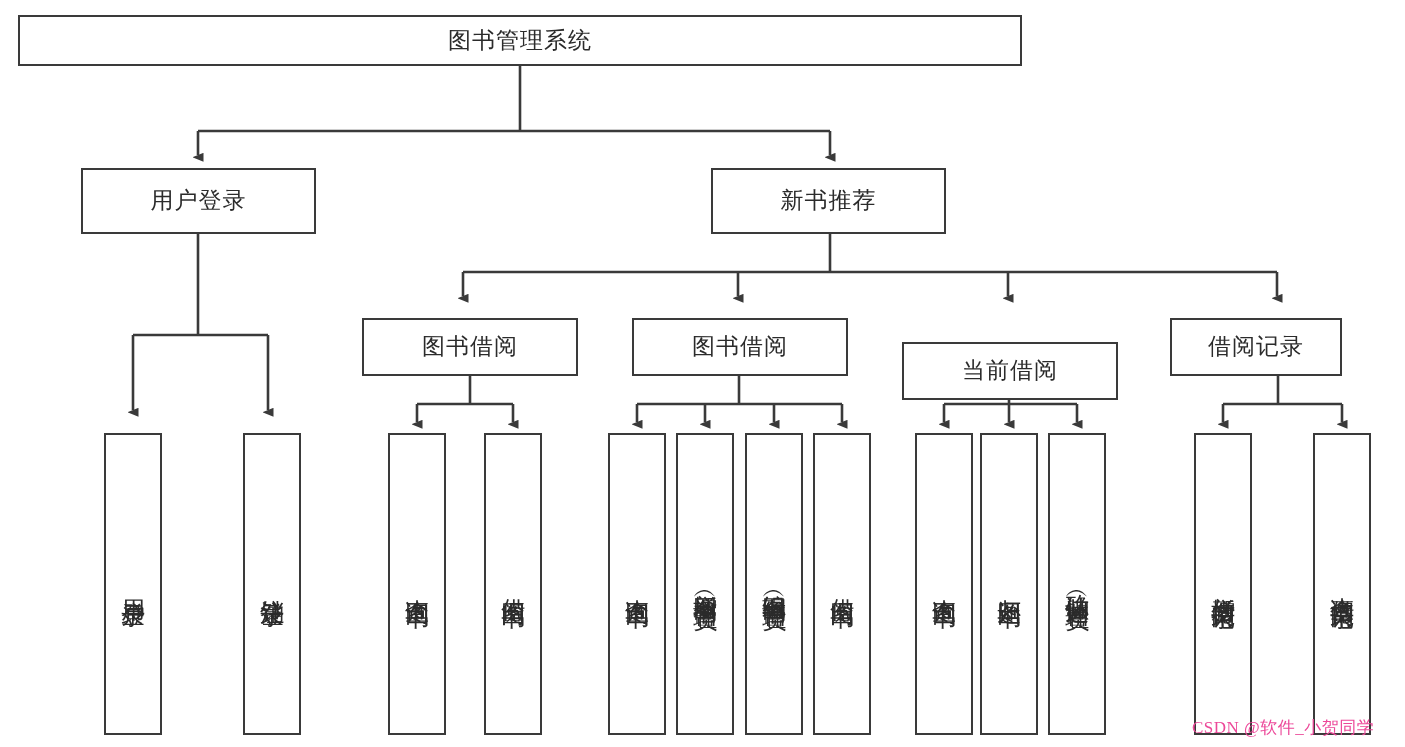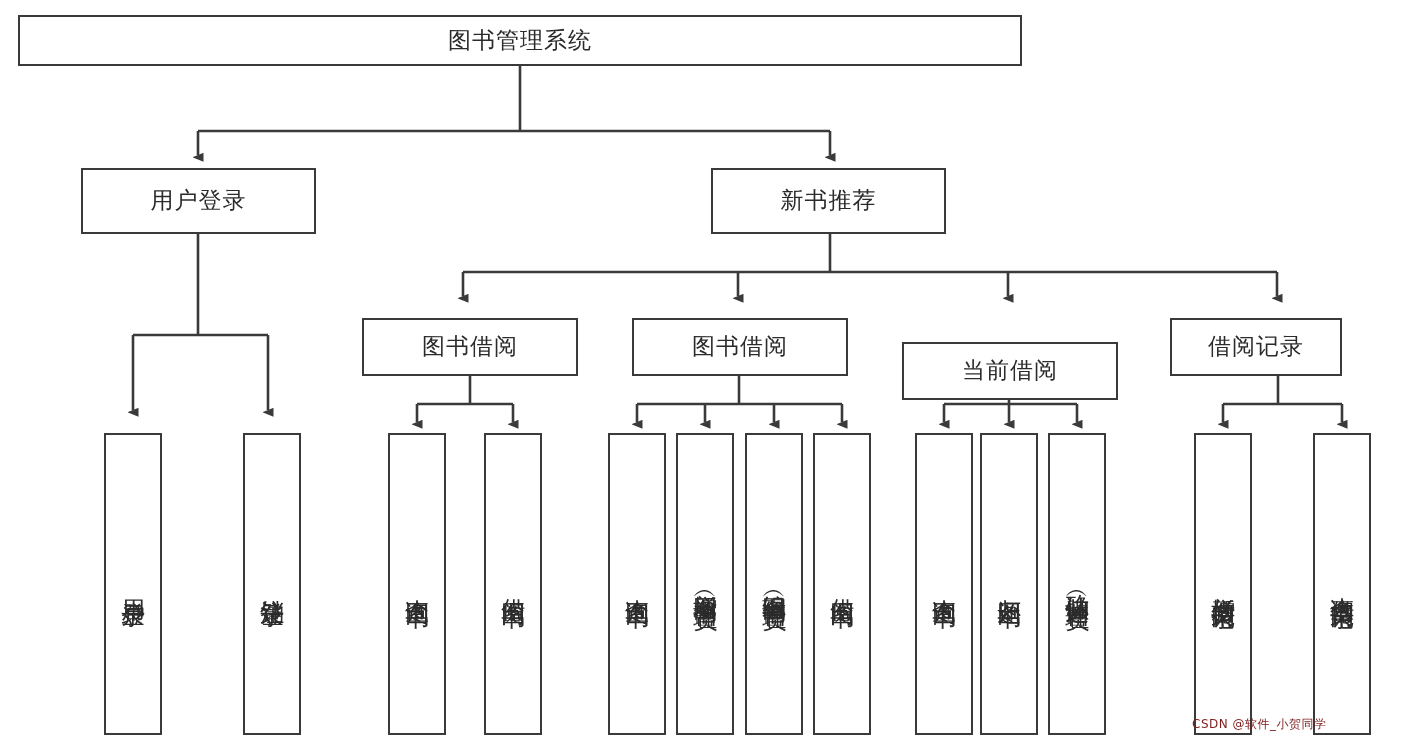--- a/index.html
+++ b/index.html
@@ -41,25 +41,26 @@
     text-align:center;
   }
   .node-v .vtext{
     writing-mode:vertical-rl;
     text-orientation:upright;
     display:block;
     max-height:100%;
   }
   .watermark{
     position:absolute;
-    font-size:12px;
-    color:#7f1d1d;
+    font-size:17px;
+    color:#ec4899;
     letter-spacing:0.5px;
     white-space:nowrap;
     user-select:none;
+    font-family:Liberation Serif, serif;
   }
 </style>
 </head>
 <body>
 
 <div id="diagram">
 
   <svg id="wires" viewBox="0 0 1405 747" xmlns="http://www.w3.org/2000/svg">
     <defs>
       <marker id="arrow" markerWidth="9" markerHeight="11" refX="2.2" refY="5.5" orient="auto" markerUnits="userSpaceOnUse">

